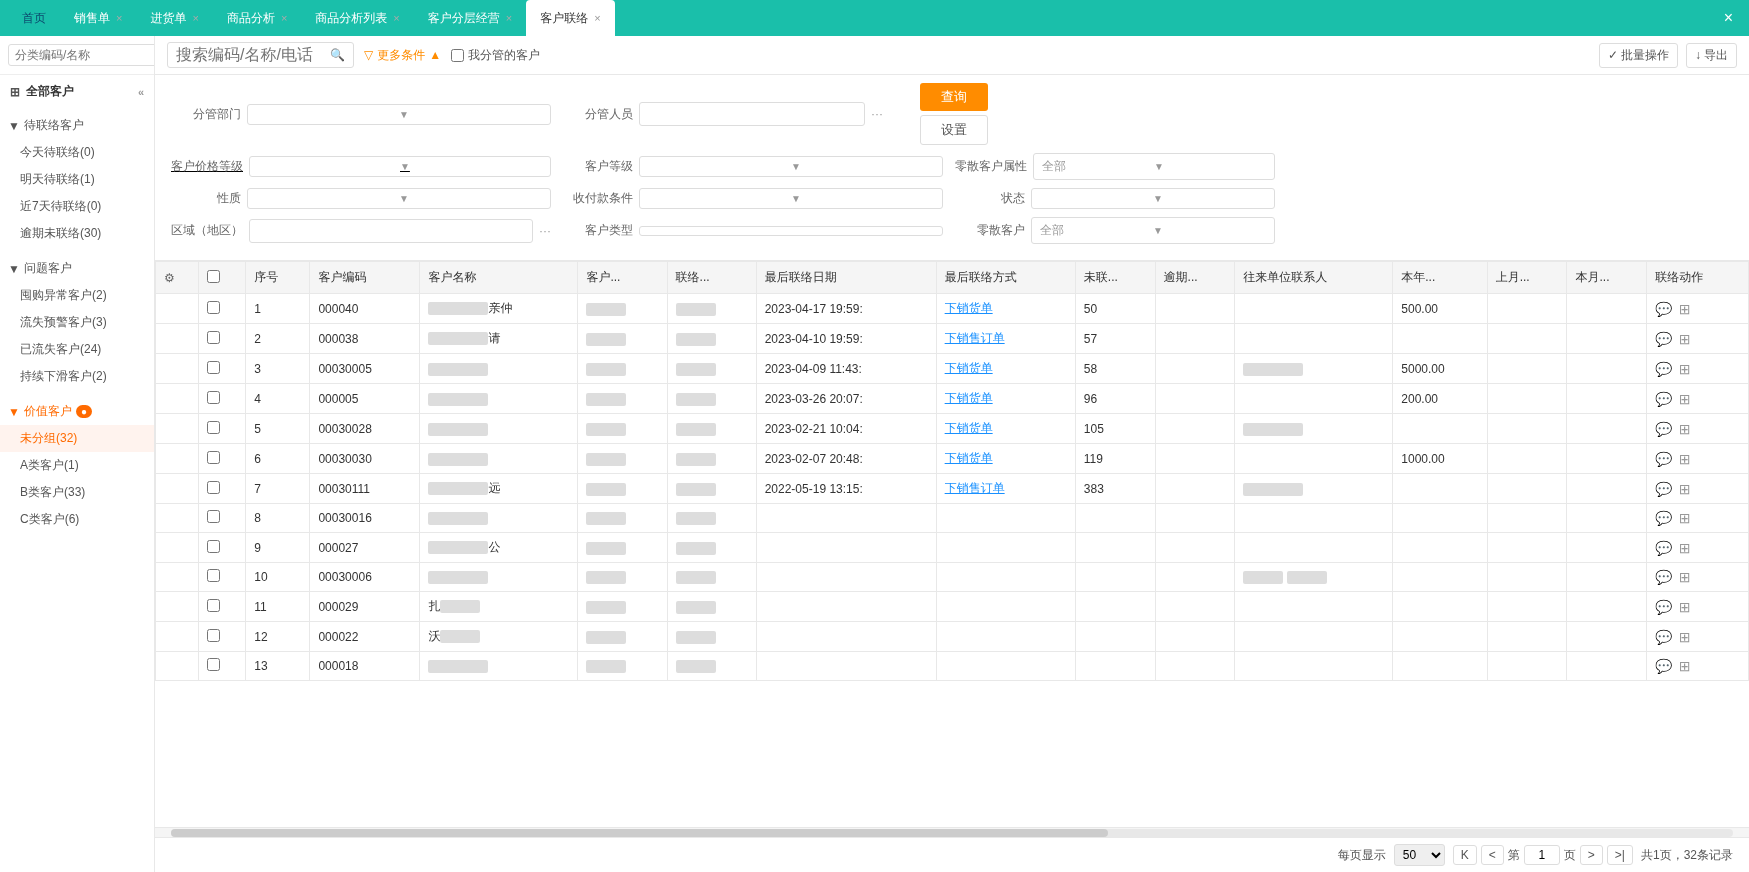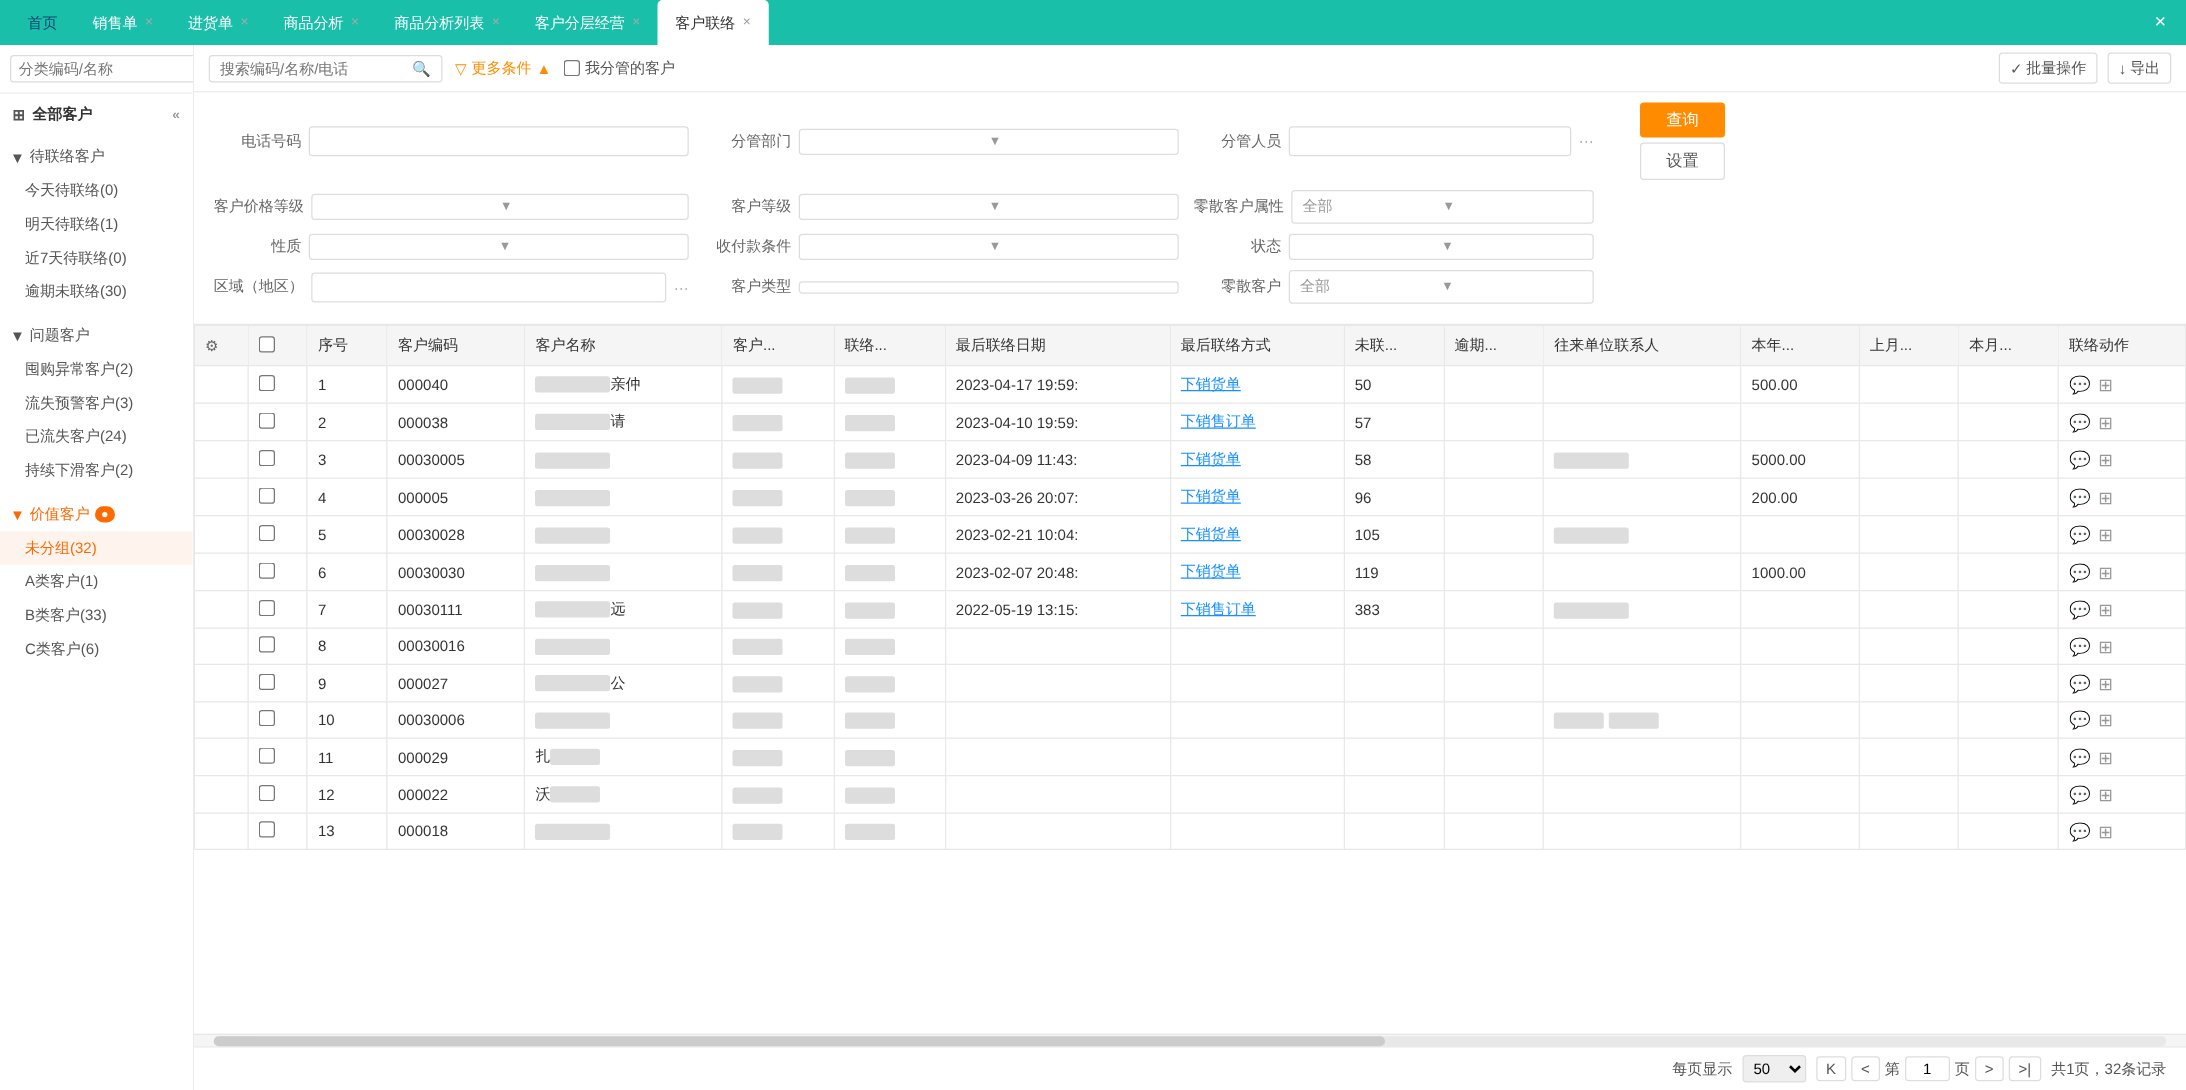--- a/index.html
+++ b/index.html
@@ -64,21 +64,21 @@
 
     
     .filter-bar {
       display: flex; align-items: center; padding: 6px 12px; background: #fff;
       border-bottom: 1px solid #e8e8e8; gap: 10px;
     }
     .filter-search {
       display: flex; align-items: center; border: 1px solid #ddd; border-radius: 3px;
       padding: 3px 8px; min-width: 180px;
     }
-    .filter-search input { border: none; outline: none; font-size: 12px; width: 150px; }
+    .filter-search input { border: none; outline: none; font-size: 16px; width: 150px; }
     .filter-search .icon { color: #1abfaa; margin-left: 4px; cursor: pointer; }
     .filter-more {
       display: flex; align-items: center; color: #ff8c00; cursor: pointer; gap: 4px;
     }
     .filter-checkbox { display: flex; align-items: center; gap: 4px; color: #555; }
     .batch-ops { margin-left: auto; display: flex; gap: 8px; }
     .btn-batch {
       display: flex; align-items: center; gap: 3px; border: 1px solid #ddd;
       border-radius: 3px; padding: 3px 8px; cursor: pointer; color: #555; background: #fff;
     }
@@ -300,43 +300,39 @@
           <span>↓</span>
           <span>导出</span>
         </button>
       </div>
     </div>
 
     <div class="advanced-filter">
 
       <div class="filter-row">
         <div class="filter-field" style="max-width:380px;">
-          <span class="filter-label">电话号码</span>
-          <input class="filter-input" type="text" style="">
-        </div>
-        <div class="filter-field" style="max-width:380px;">
           <span class="filter-label">分管部门</span>
           <div class="filter-select">
             <span></span>
             <span class="caret">▼</span>
           </div>
         </div>
         <div class="filter-field" style="max-width:320px;">
           <span class="filter-label">分管人员</span>
           <input class="filter-input" type="text" style="">
           <span class="filter-dots">···</span>
         </div>
         <div class="filter-actions">
           <button class="btn-query">查询</button>
           <button class="btn-reset">设置</button>
         </div>
       </div>
 
       <div class="filter-row">
-        <div class="filter-field" style="max-width:380px;">
+        <div class="filter-field" style="max-width:380px;text-decoration:underline;">
           <span class="filter-label">客户价格等级</span>
           <div class="filter-select">
             <span></span>
             <span class="caret">▼</span>
           </div>
         </div>
         <div class="filter-field" style="max-width:380px;">
           <span class="filter-label">客户等级</span>
           <div class="filter-select">
             <span></span>

